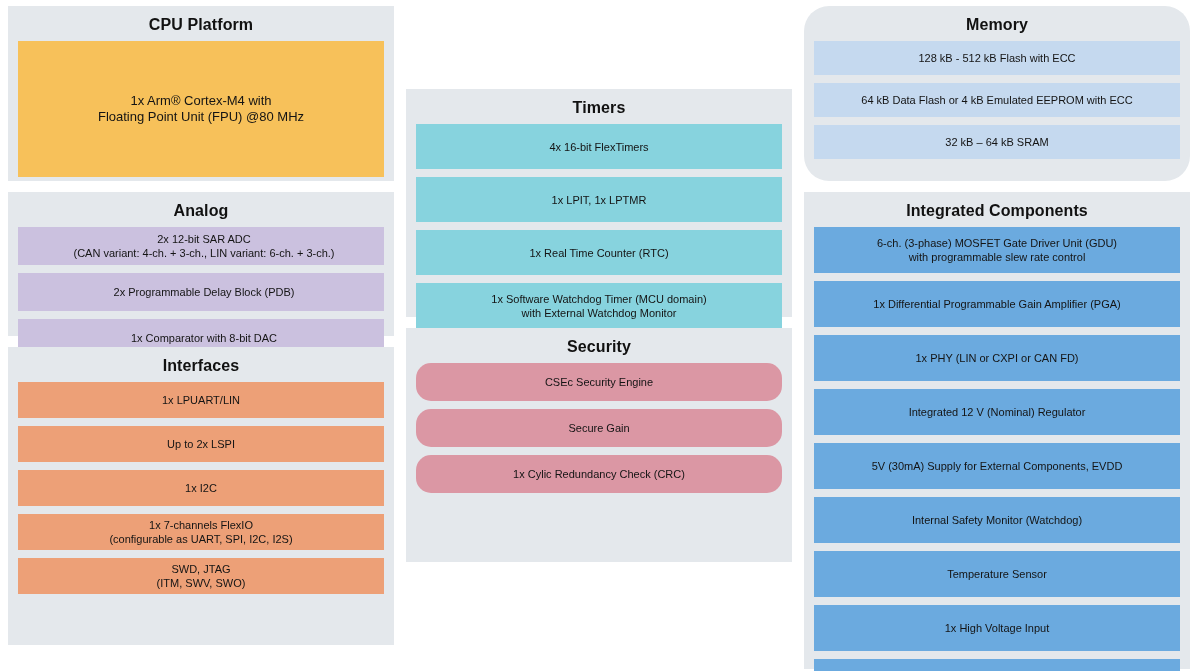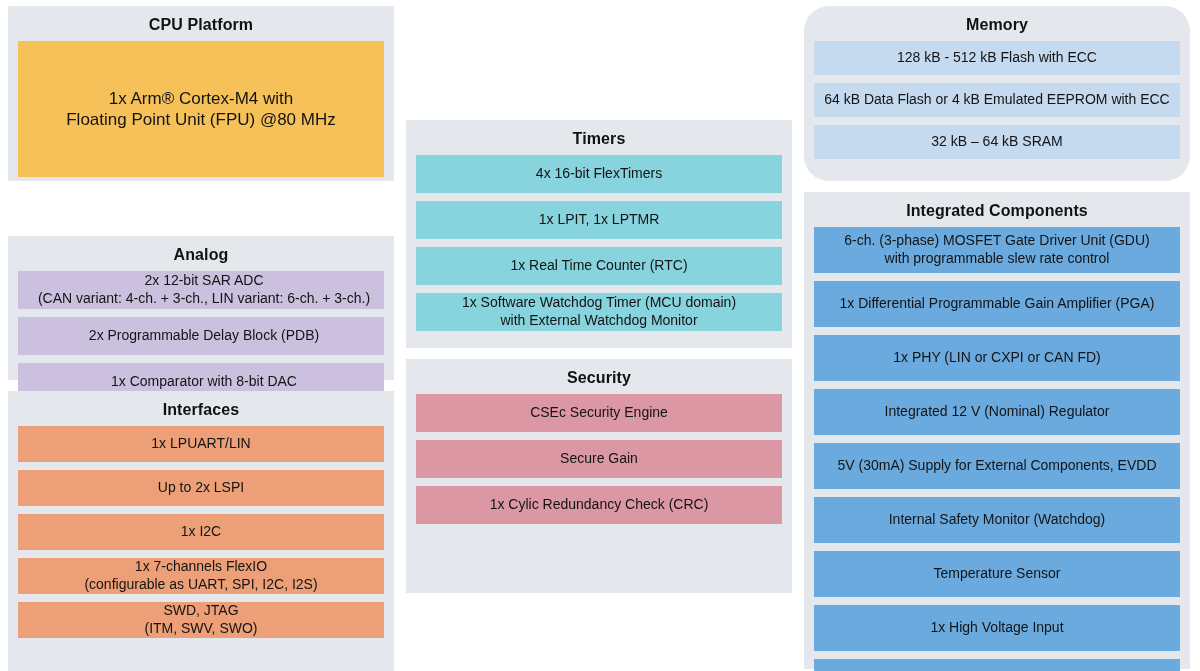--- a/index.html
+++ b/index.html
@@ -54,55 +54,55 @@
     display: flex;
     flex-direction: column;
     gap: 8px;
     flex: 1 1 auto;
   }
   .block {
     display: flex;
     align-items: center;
     justify-content: center;
     text-align: center;
-    font-size: 14px;
+    font-size: 11px;
     line-height: 1.28;
     color: #141414;
     box-sizing: border-box;
     padding: 5px 6px;
     white-space: pre-line;
   }
 
   
   .c-cpu      { background: #f7c15a; }
   .c-memory   { background: #c5d9ef; }
   .c-analog   { background: #cbc1df; }
   .c-iface    { background: #eda077; }
   .c-timers   { background: #87d3de; }
   .c-security { background: #db97a4; }
   .c-integ    { background: #6baadf; }
 
   
   .panel-cpu        { height: 175px; }
-  .panel-cpu .block { height: 136px; font-size: 17px; }
+  .panel-cpu .block { height: 136px; font-size: 13px; }
 
   .panel-memory        { height: 175px; border-radius: 25px; }
   .panel-memory .block { height: 34px; }
 
-  .panel-analog        { height: 144px; margin-top: 44px; }
+  .panel-analog        { height: 144px; }
   .panel-analog .block { height: 38px; padding-left: 12px; }
 
   .panel-interfaces        { height: 298px; }
   .panel-interfaces .block { height: 36px; }
 
   .panel-timers        { height: 228px; }
-  .panel-timers .block { height: 38px; }
+  .panel-timers .block { height: 45px; }
 
   .panel-security        { height: 234px; }
-  .panel-security .block { height: 38px; }
+  .panel-security .block { height: 38px; border-radius: 15px; }
 
   .panel-integrated        { height: 477px; }
   .panel-integrated .block { height: 46px; }
 </style>
 </head>
 <body>
 
 <div id="diagram">
 
   <div class="column col-left">
@@ -135,21 +135,21 @@
 (configurable as UART, SPI, I2C, I2S)</div>
         <div class="block c-iface">SWD, JTAG
 (ITM, SWV, SWO)</div>
       </div>
     </div>
 
   </div>
 
   <div class="column col-mid">
 
-    <div class="panel panel-timers" style="margin-top:114px;">
+    <div class="panel panel-timers" style="margin-top:83px;">
       <div class="panel-title">Timers</div>
       <div class="blocks">
         <div class="block c-timers">4x 16-bit FlexTimers</div>
         <div class="block c-timers">1x LPIT, 1x LPTMR</div>
         <div class="block c-timers">1x Real Time Counter (RTC)</div>
         <div class="block c-timers">1x Software Watchdog Timer (MCU domain)
 with External Watchdog Monitor</div>
       </div>
     </div>
 

